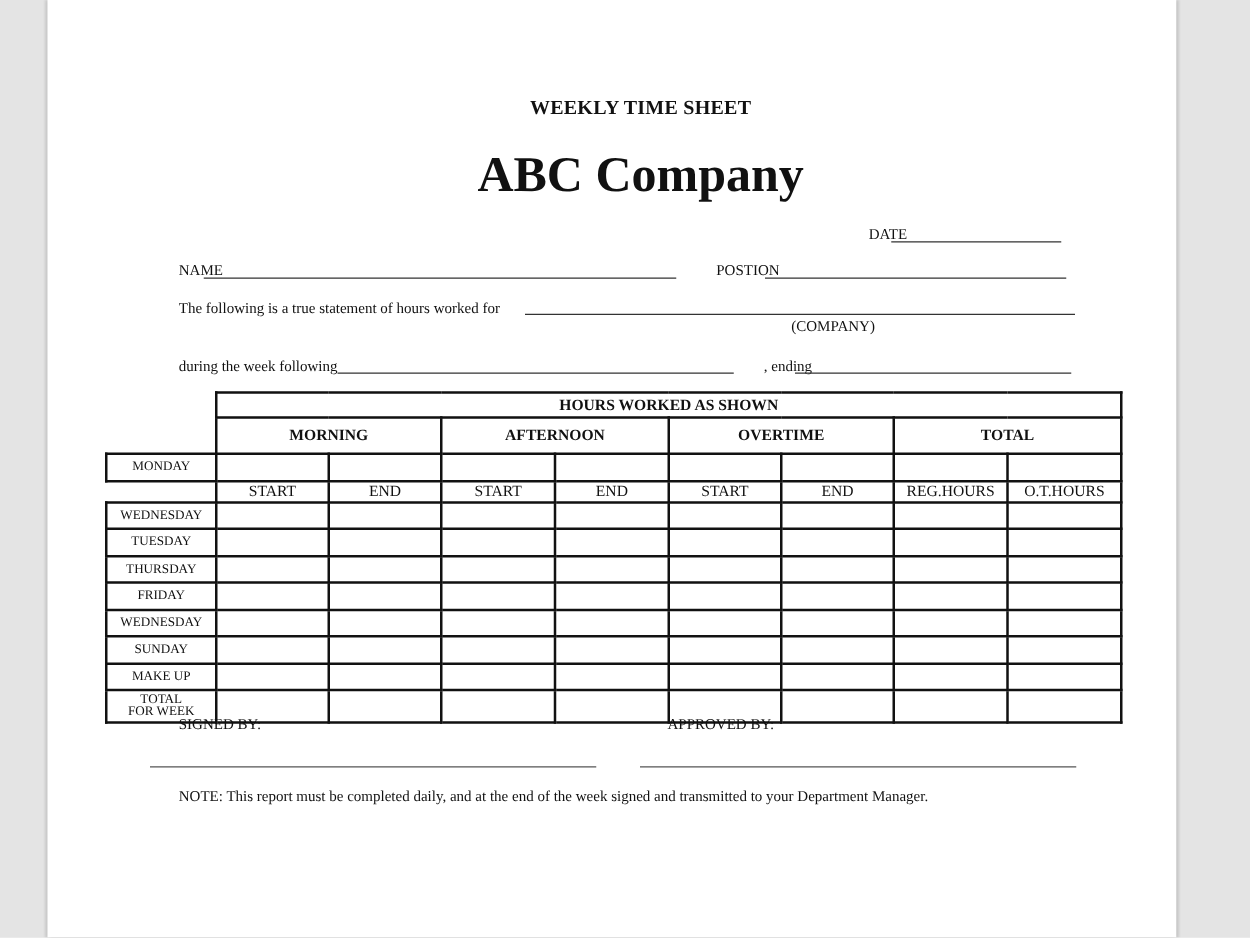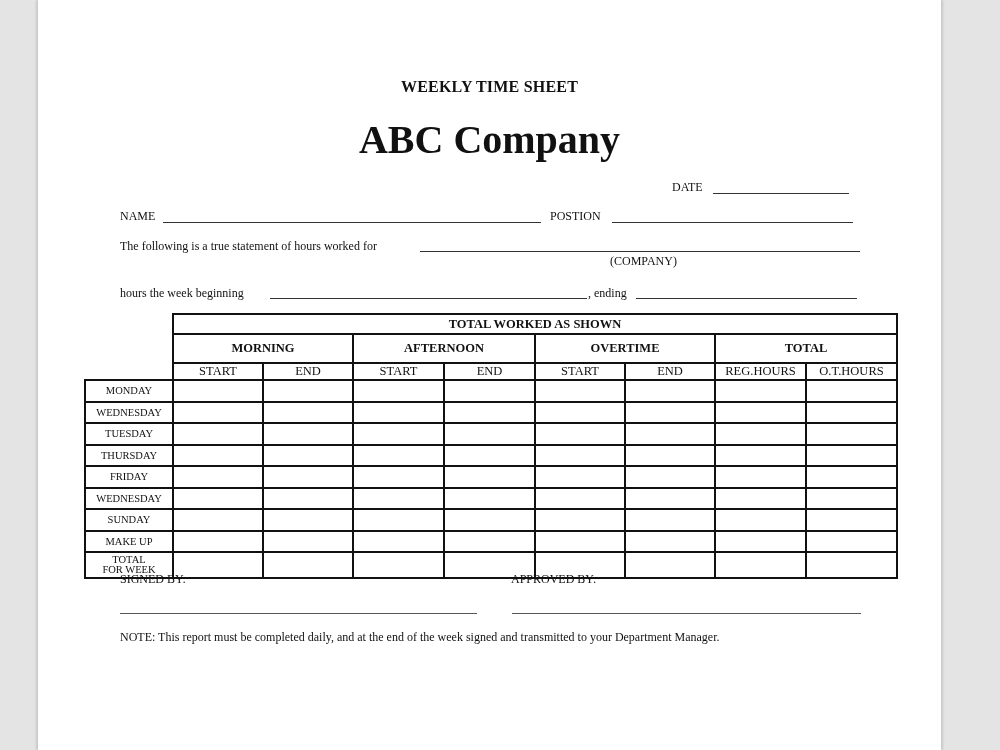--- a/index.html
+++ b/index.html
@@ -3,21 +3,21 @@
   <meta charset="utf-8">
   <style>
     * { box-sizing: border-box; margin: 0; padding: 0; }
     html, body { width: 1000px; height: 750px; overflow: hidden; background: #e4e4e4; }
     body { position: relative; font-family: "Liberation Serif", serif; color: #111; }
     .page {
       position: absolute; left: 38px; top: 0; width: 903px; height: 750px;
       background: #ffffff;
       box-shadow: -2px 0 2px rgba(0,0,0,0.12), 2px 0 2px rgba(0,0,0,0.12);
     }
-    .abs { position: absolute; white-space: nowrap; }
+    .abs { position: absolute; white-space: nowrap; margin-left: 23px; }
     .title-small { left: 0; width: 100%; top: 78px; text-align: center; font-weight: bold; font-size: 16px; letter-spacing: 0.2px; }
     .title-big { left: 0; width: 100%; top: 116px; text-align: center; font-weight: bold; font-size: 40px; }
     .label { font-size: 12px; }
     .uline { position: absolute; border-bottom: 1px solid #333; height: 1px; }
 
     table.ts {
       position: absolute; left: 46px; top: 313px;
       border-collapse: collapse; table-layout: fixed;
       font-family: "Liberation Serif", serif;
     }
@@ -47,72 +47,72 @@
 
   <div class="abs label" style="left:82px; top:209px;">NAME</div>
   <div class="uline" style="left:125px; top:222px; width:378px;"></div>
   <div class="abs label" style="left:512px; top:209px;">POSTION</div>
   <div class="uline" style="left:574px; top:222px; width:241px;"></div>
 
   <div class="abs label" style="left:82px; top:239px;">The following is a true statement of  hours worked for</div>
   <div class="uline" style="left:382px; top:251px; width:440px;"></div>
   <div class="abs label" style="left:572px; top:254px;">(COMPANY)</div>
 
-  <div class="abs label" style="left:82px; top:286px;">hours the week beginning</div>
+  <div class="abs label" style="left:82px; top:286px;">during the week following</div>
   <div class="uline" style="left:232px; top:298px; width:317px;"></div>
   <div class="abs label" style="left:550px; top:286px;">, ending</div>
   <div class="uline" style="left:598px; top:298px; width:221px;"></div>
 
   <table class="ts">
     <colgroup>
       <col style="width:88px">
       <col style="width:90px">
         <col style="width:90px">
       <col style="width:91px">
         <col style="width:91px">
       <col style="width:90px">
         <col style="width:90px">
       <col style="width:91px">
         <col style="width:91px">
     </colgroup>
     <tbody>
         <tr>
       <th class="blank"></th>
-      <th colspan="8" class="h-main">TOTAL WORKED AS SHOWN</th>
+      <th colspan="8" class="h-main">HOURS WORKED AS SHOWN</th>
     </tr>
     <tr>
       <th class="blank"></th>
       <th colspan="2" class="h-group">MORNING</th>
       <th colspan="2" class="h-group">AFTERNOON</th>
       <th colspan="2" class="h-group">OVERTIME</th>
       <th colspan="2" class="h-group">TOTAL</th>
     </tr>
+    <tr>
+      <td class="day">MONDAY</td>
+      <td class="cell"></td>
+          <td class="cell"></td>
+      <td class="cell"></td>
+          <td class="cell"></td>
+      <td class="cell"></td>
+          <td class="cell"></td>
+      <td class="cell"></td>
+          <td class="cell"></td>
+    </tr>
+
     <tr>
       <th class="blank"></th>
       <th class="h-sub">START</th>
       <th class="h-sub">END</th>
       <th class="h-sub">START</th>
       <th class="h-sub">END</th>
       <th class="h-sub">START</th>
       <th class="h-sub">END</th>
       <th class="h-sub">REG.HOURS</th>
       <th class="h-sub">O.T.HOURS</th>
     </tr>
-
-    <tr>
-      <td class="day">MONDAY</td>
-      <td class="cell"></td>
-          <td class="cell"></td>
-      <td class="cell"></td>
-          <td class="cell"></td>
-      <td class="cell"></td>
-          <td class="cell"></td>
-      <td class="cell"></td>
-          <td class="cell"></td>
-    </tr>
     <tr>
       <td class="day">WEDNESDAY</td>
       <td class="cell"></td>
           <td class="cell"></td>
       <td class="cell"></td>
           <td class="cell"></td>
       <td class="cell"></td>
           <td class="cell"></td>
       <td class="cell"></td>
           <td class="cell"></td>

